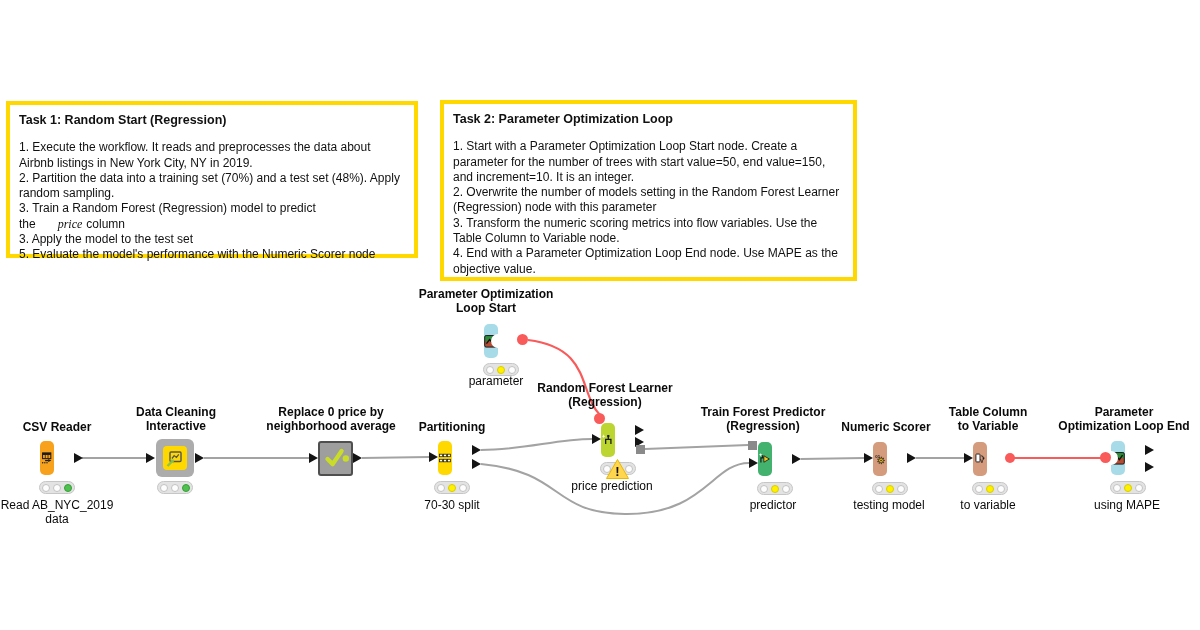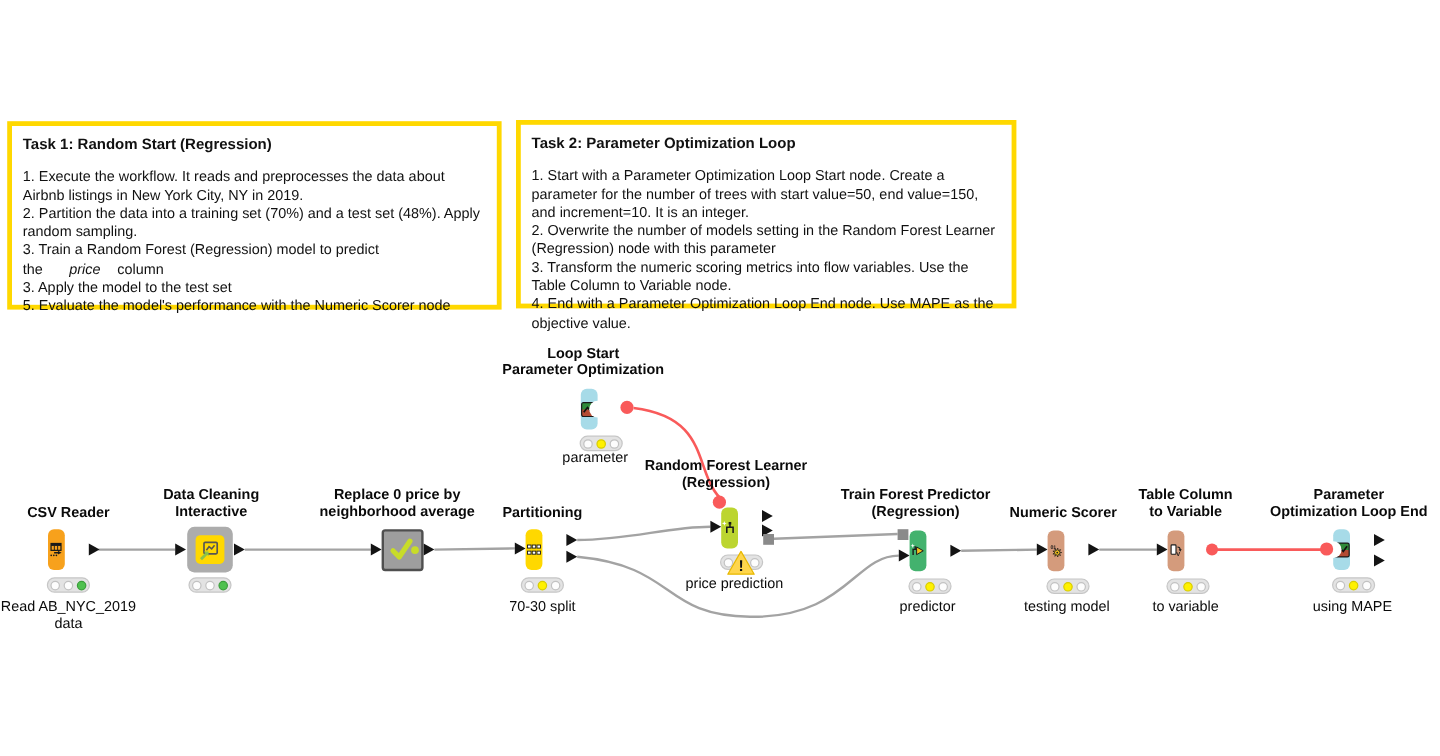--- a/index.html
+++ b/index.html
@@ -3,21 +3,21 @@
 <meta charset="utf-8">
 <style>
   html,body{margin:0;padding:0;background:#fff;}
   .canvas{position:relative;width:1200px;height:630px;background:#ffffff;overflow:hidden;
           font-family:"Liberation Sans",sans-serif;color:#111;}
   
   .anno{position:absolute;background:#fff;border:4px solid #FFD800;box-sizing:border-box;
         padding:8px 9px;font-size:12px;line-height:15.3px;color:#111;}
   .anno-title{font-weight:bold;margin:0 0 12px 0;font-size:12.5px;}
   .anno p{margin:0;}
-  .it{font-style:italic;margin:0 14px 0 22px;}
+  .it{font-style:italic;margin:0 4px 0 22px;font-family:Liberation Serif, serif;}
   
   .node{position:absolute;width:14px;height:34px;border-radius:5px;box-sizing:border-box;
         display:flex;align-items:center;justify-content:center;}
   .node-csv{background:#F7A11C;}
   .node-part{background:#FFD800;}
   .node-loop{background:#A7DBE8;}
   .node-learner{background:#BCD530;}
   .node-predictor{background:#43B26E;}
   .node-tan{background:#D49B7C;}
   .node-component{width:38px;height:38px;background:#ACACAC;border-radius:6px;}
@@ -54,21 +54,21 @@
 
   <div class="anno" style="left:6px;top:101px;width:412px;height:157px">
     <div class="anno-title">Task 1: Random Start (Regression)</div>
     <p>1. Execute the workflow. It reads and preprocesses the data about Airbnb listings in New York City, NY in 2019.</p>
     <p>2. Partition the data into a training set (70%) and a test set (48%). Apply random sampling.</p>
     <p><span>3. Train a Random Forest (Regression) model to predict the</span><span class="it">price</span><span>column</span></p>
     <p>3. Apply the model to the test set</p>
     <p>5. Evaluate the model's performance with the Numeric Scorer node</p>
   </div>
 
-  <div class="anno" style="left:430px;top:100px;width:417px;height:157px">
+  <div class="anno" style="left:440px;top:100px;width:417px;height:181px">
     <div class="anno-title">Task 2: Parameter Optimization Loop</div>
     <p>1. Start with a Parameter Optimization Loop Start node. Create a parameter for the number of trees with start value=50, end value=150, and increment=10. It is an integer.</p>
     <p>2. Overwrite the number of models setting in the Random Forest Learner (Regression) node with this parameter</p>
     <p>3. Transform the numeric scoring metrics into flow variables. Use the Table Column to Variable node.</p>
     <p>4. End with a Parameter Optimization Loop End node. Use MAPE as the objective value.</p>
   </div>
 
   <svg class="links" width="1200" height="630">
     <g stroke="#A3A3A3" stroke-width="2" fill="none">
       <path d="M82,458 L146,458"></path>
@@ -201,22 +201,22 @@
         <rect x="1" y="1" width="18" height="16.5" rx="2" fill="none" stroke="#1a1a1a" stroke-width="1.4"></rect>
       </svg>
     </div>
     <div class="rport" style="left:517px;top:334px"></div>
     <div class="lights" style="left:483px;top:363px">
       <span class="dot"></span>
         <span class="dot on-yellow"></span>
         <span class="dot"></span>
     </div>
     <div class="ntitle" style="left:376px;top:287px">
+        <span>Parameter Optimization</span>
         <span>Loop Start</span>
-        <span>Parameter Optimization</span>
       </div>
     <div class="ncomment" style="left:386px;top:374px">
         <span>parameter</span>
       </div>
 
     <div class="node node-learner" style="left:601px;top:423px">
       <svg width="24" height="24" viewBox="0 0 24 24">
         <path d="M8,19 V11 H17 V19 M12.5,11 V6.5" fill="none" stroke="#1a1a1a" stroke-width="2.2"></path>
         <rect x="10.6" y="3.4" width="3.8" height="3.8" fill="#1a1a1a"></rect>
         <path d="M4.5,2 L5.4,4.6 L8,5.5 L5.4,6.4 L4.5,9 L3.6,6.4 L1,5.5 L3.6,4.6 Z" fill="#fff"></path>

